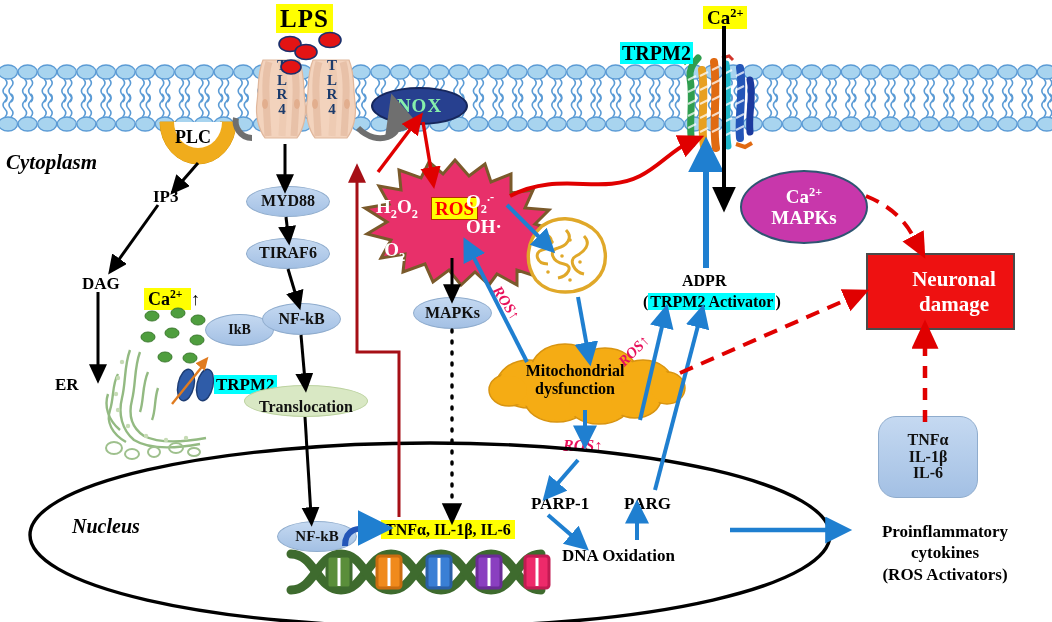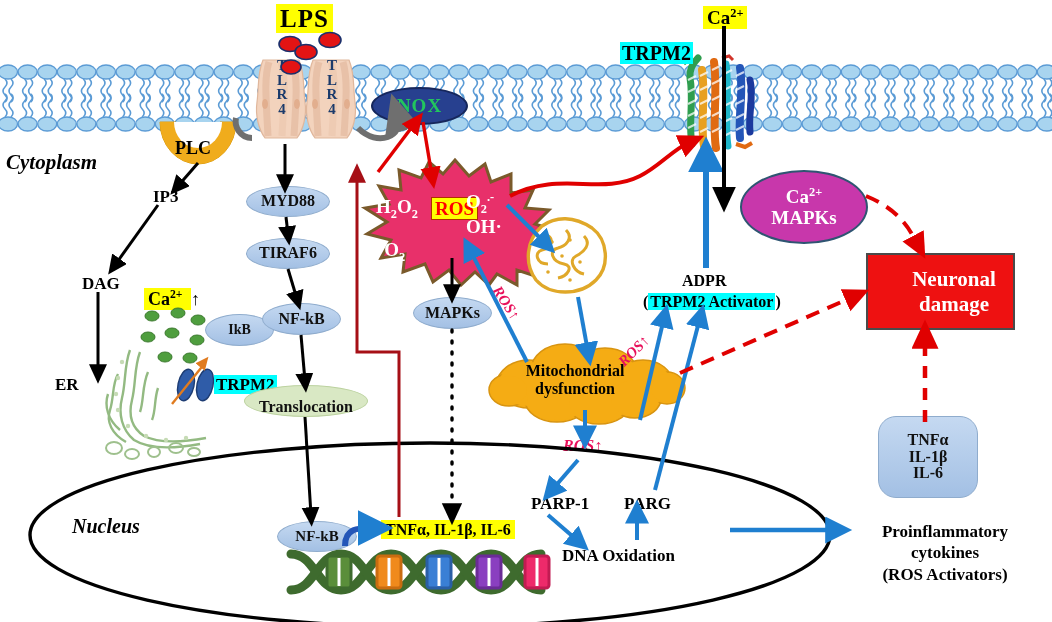--- a/index.html
+++ b/index.html
@@ -224,21 +224,21 @@
   <svg class="layer">
     <ellipse cx="290" cy="44" rx="11" ry="7.5" fill="#e31414" stroke="#1b2f6b" stroke-width="1.6"></ellipse>
     <ellipse cx="330" cy="40" rx="11" ry="7.5" fill="#e31414" stroke="#1b2f6b" stroke-width="1.6"></ellipse>
     <ellipse cx="306" cy="52" rx="11" ry="7.5" fill="#e31414" stroke="#1b2f6b" stroke-width="1.6"></ellipse>
     <ellipse cx="291" cy="67" rx="10" ry="7" fill="#e31414" stroke="#1b2f6b" stroke-width="1.6"></ellipse>
   </svg>
 
   <div style="position:absolute;left:371px;top:87px;width:93px;height:34px;
               background:#27408f;border:2px solid #16275c;border-radius:50%;
               display:flex;align-items:center;justify-content:center;">
-    <span style="color:#22c55e;font-weight:bold;font-size:19px;letter-spacing:1px;">NOX</span>
+    <span style="color:#86efac;font-weight:bold;font-size:19px;letter-spacing:1px;">NOX</span>
   </div>
 
   <div style="position:absolute;left:678px;top:56px;width:92px;height:96px;">
     <svg width="92" height="96" style="overflow:visible">
       <path d="M14,88 C10,70 16,44 12,22 C11,12 16,6 20,2" fill="none" stroke="#2f9e4f" stroke-width="7" stroke-linecap="round"></path>
       <path d="M26,90 C22,68 28,40 24,14" fill="none" stroke="#e8a020" stroke-width="8" stroke-linecap="round"></path>
       <path d="M38,92 C34,70 40,36 36,6" fill="none" stroke="#e06a12" stroke-width="8" stroke-linecap="round"></path>
       <path d="M50,90 C46,66 52,36 48,8" fill="none" stroke="#1fb6c9" stroke-width="7" stroke-linecap="round"></path>
       <path d="M62,82 C60,60 66,34 62,12" fill="none" stroke="#2456b8" stroke-width="8" stroke-linecap="round"></path>
       <path d="M72,76 C70,58 76,40 72,24" fill="none" stroke="#1b3a9e" stroke-width="7" stroke-linecap="round"></path>
@@ -266,21 +266,21 @@
     </span>
   </div>
 
   <div style="position:absolute;left:158px;top:122px;width:80px;height:46px;">
     <svg width="80" height="46" style="overflow:visible">
       <path d="M2,0 A38,42 0 0 0 78,0 L62,0 A24,28 0 0 1 18,0 Z" fill="#f0ac1c" stroke="#d99a10" stroke-width="1"></path>
       <path d="M2,0 A38,42 0 0 0 78,0" fill="#f0ac1c"></path>
       <path d="M16,0 A24,26 0 0 0 64,0 Z" fill="#ffffff"></path>
     </svg>
   </div>
-  <div class="lbl bold" style="left:175px;top:127px;font-size:18px;margin-top:11px;">PLC</div>
+  <div class="lbl bold" style="left:175px;top:127px;font-size:18px;">PLC</div>
 
   <div class="lbl bold" style="left:6px;top:150px;font-size:21px;font-style:italic;">Cytoplasm</div>
   <div class="lbl bold" style="left:72px;top:515px;font-size:20px;font-style:italic;">Nucleus</div>
 
   <div class="lbl bold" style="left:153px;top:187px;font-size:17px;">IP3</div>
   <div class="lbl bold" style="left:82px;top:274px;font-size:17px;">DAG</div>
   <div class="lbl bold" style="left:55px;top:375px;font-size:17px;">ER</div>
 
   <div class="lbl" style="left:144px;top:288px;">
     <span class="hl-yellow" style="font-size:18px;">

